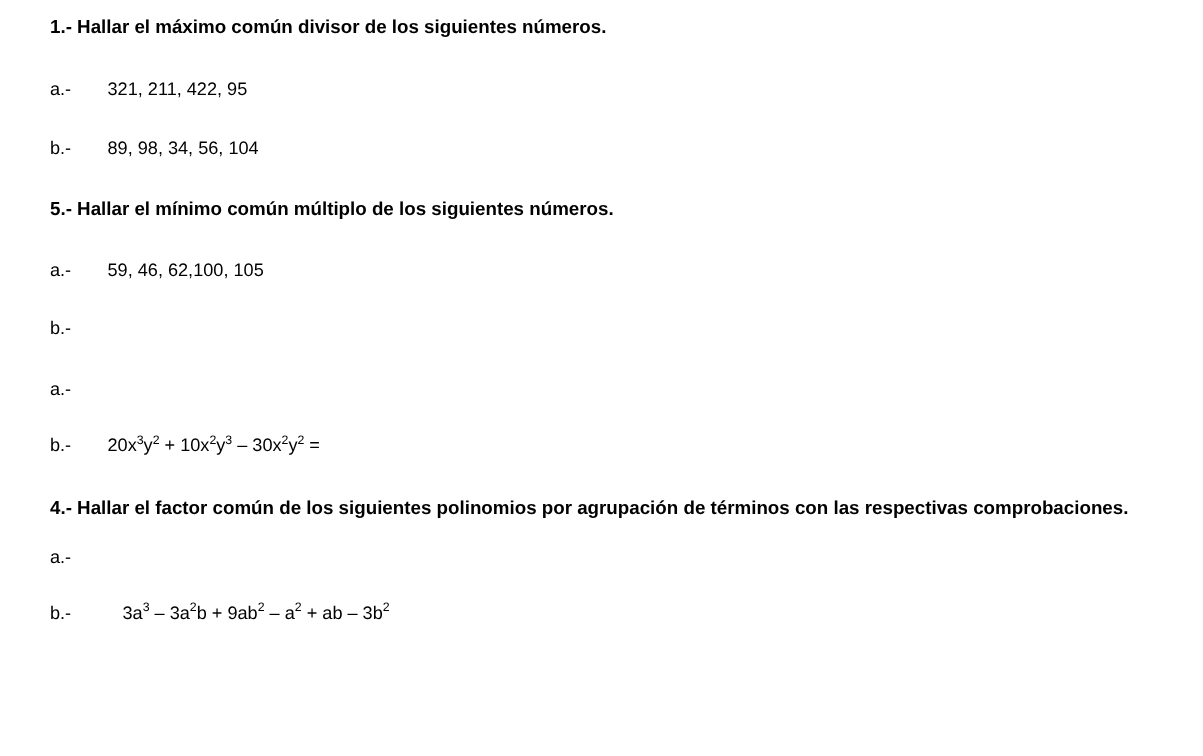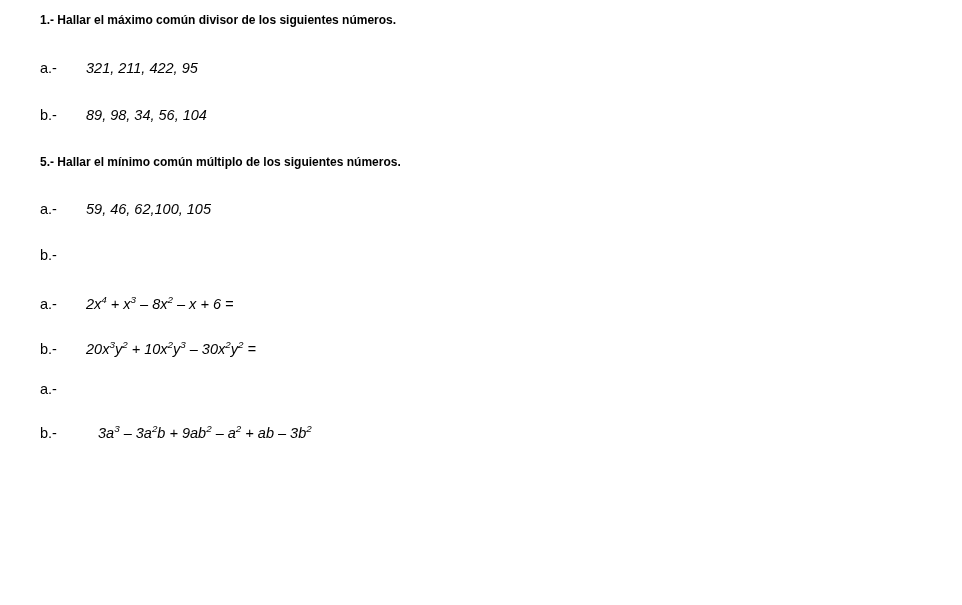--- a/index.html
+++ b/index.html
@@ -19,21 +19,21 @@
     width: 962px;
     height: 605px;
     padding: 12px 0 0 0;
     box-sizing: border-box;
   }
   .block {
     padding-left: 40px;
     padding-right: 6px;
   }
   .q-heading {
-    font-size: 12px;
+    font-size: 15px;
     font-weight: bold;
     line-height: 1.35;
     margin: 0;
     padding: 0;
   }
   .q-heading.justify {
     text-align: justify;
     text-align-last: left;
   }
   .item-row {
@@ -46,21 +46,20 @@
     width: 46px;
     flex: 0 0 46px;
     font-size: 14.5px;
   }
   .item-label.wide {
     width: 58px;
     flex: 0 0 58px;
   }
   .item-body {
     white-space: nowrap;
-    font-style: italic;
   }
   sup {
     font-size: 0.68em;
     vertical-align: super;
     line-height: 0;
   }
   
   .s1-h   { margin-top: 0px; }
   .s1-a   { margin-top: 31px; }
   .s1-b   { margin-top: 27px; }
@@ -97,27 +96,29 @@
   <div class="block item-row s2-a">
     <span class="item-label">a.-</span>
     <span class="item-body">59, 46, 62,100, 105</span>
   </div>
   <div class="block item-row s2-b">
     <span class="item-label">b.-</span>
   </div>
 
   <div class="block item-row s3-a">
     <span class="item-label">a.-</span>
-    <span class="item-body">2x<sup>4</sup> + x<sup>3</sup> – 8x<sup>2</sup> – x + 6 =</span>
   </div>
   <div class="block item-row s3-b">
     <span class="item-label">b.-</span>
     <span class="item-body">20x<sup>3</sup>y<sup>2</sup> + 10x<sup>2</sup>y<sup>3</sup> – 30x<sup>2</sup>y<sup>2</sup> =</span>
   </div>
 
+  <div class="block s4-h">
+    <p class="q-heading justify">4.- Hallar el factor común de los siguientes polinomios por agrupación de términos con las respectivas comprobaciones.</p>
+  </div>
   <div class="block item-row s4-a">
     <span class="item-label wide">a.-</span>
   </div>
   <div class="block item-row s4-b">
     <span class="item-label wide">b.-</span>
     <span class="item-body">3a<sup>3</sup> – 3a<sup>2</sup>b + 9ab<sup>2</sup> – a<sup>2</sup> + ab – 3b<sup>2</sup></span>
   </div>
 
 </div>
 

